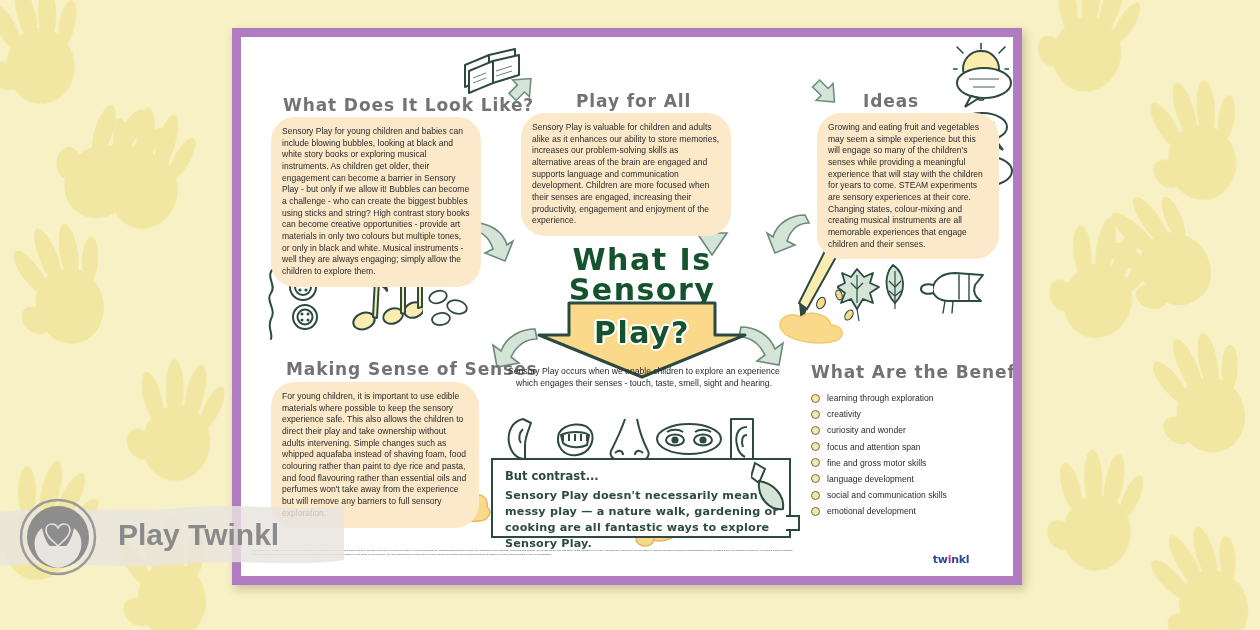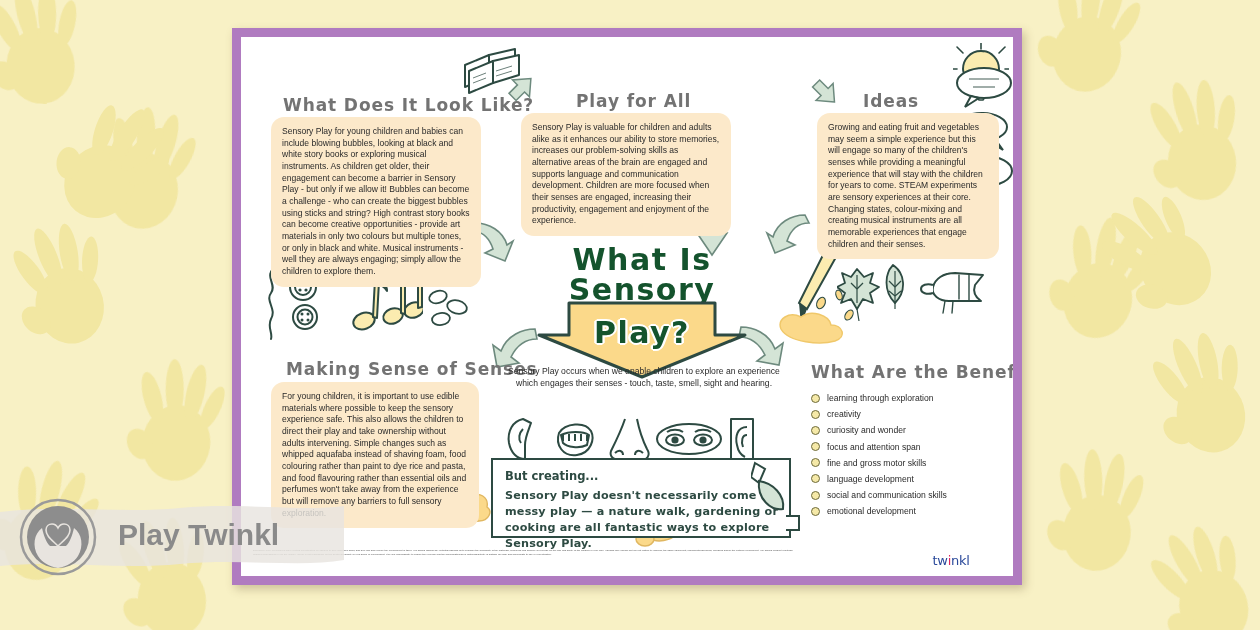--- a/index.html
+++ b/index.html
@@ -51,21 +51,21 @@
     font-weight: 700;
     letter-spacing: .9px;
     font-size: 17px;
     white-space: nowrap;
   }
 
   
   .card {
     position: absolute;
     background: #fce9ca;
-    border-radius: 13px;
+    border-radius: 24px;
     padding: 9px 11px;
     color: #2a2a2a;
     font-size: 8.55px;
     line-height: 1.365;
     font-family: "Liberation Sans", sans-serif;
   }
 
   
   #center-title {
     position: absolute;
@@ -156,21 +156,21 @@
     text-align: justify;
   }
   #twinkl-badge {
     position: absolute; right: 30px; bottom: -2px;
     width: 64px; height: 34px;
   }
   #twinkl-text {
     position: absolute; left: 0; top: 9px; width: 64px;
     text-align: center;
     font-family: "DejaVu Sans", sans-serif;
-    font-weight: 400; font-size: 13px;
+    font-weight: 700; font-size: 11px;
     color: #2b4a9b; letter-spacing: -.3px;
     z-index: 2;
   }
   #twinkl-text .dot { color: #e0245e; }
 
   
   #watermark {
     position: absolute; left: 0; top: 498px;
     width: 352px; height: 78px;
     z-index: 30;
@@ -529,22 +529,22 @@
         <span>social and communication skills</span>
       </div>
       <div class="benefit-row">
         <span class="benefit-dot"></span>
         <span>emotional development</span>
       </div>
     </div>
 
     <div id="remember">
       <div id="remember-tail"></div>
-      <div id="remember-head">But creating...</div>
-      <div id="remember-body">Sensory Play doesn't necessarily come messy play — a nature walk, gardening or cooking are all fantastic ways to explore Sensory Play.</div>
+      <div id="remember-head">But contrast...</div>
+      <div id="remember-body">Sensory Play doesn't necessarily mean messy play — a nature walk, gardening or cooking are all fantastic ways to explore Sensory Play.</div>
     </div>
 
     <div id="footer-strip">
       <div id="disclaimer">Disclaimer: Play experiences offer exciting opportunities for children to help learn their skills, and give risk and explore the environment of them. You should assess any potential hazards as to consider the availability of the materials, resources and spaces you provide for the age and ability of the children in your care. Hazards may include but are not limited to: choking, the sharp equipment, ingredients/chemicals, allergens and/or the cultural environment. You should conduct a suitable qualified professional if you are unsure. Twinkl is not responsible for the health and safety of your group or environment. It is your responsibility to ensure the exercise and the appropriateness of materials/activity is suitable are safe and appropriate to use in your situation.</div>
       <div id="twinkl-badge">
         <svg width="64" height="34" viewBox="0 0 64 34" style="position:absolute;left:0;top:0">
           <g fill="#ffffff">
             <ellipse cx="16" cy="18" rx="12" ry="10"></ellipse>
             <ellipse cx="32" cy="14" rx="15" ry="12"></ellipse>
             <ellipse cx="48" cy="18" rx="12" ry="10"></ellipse>

